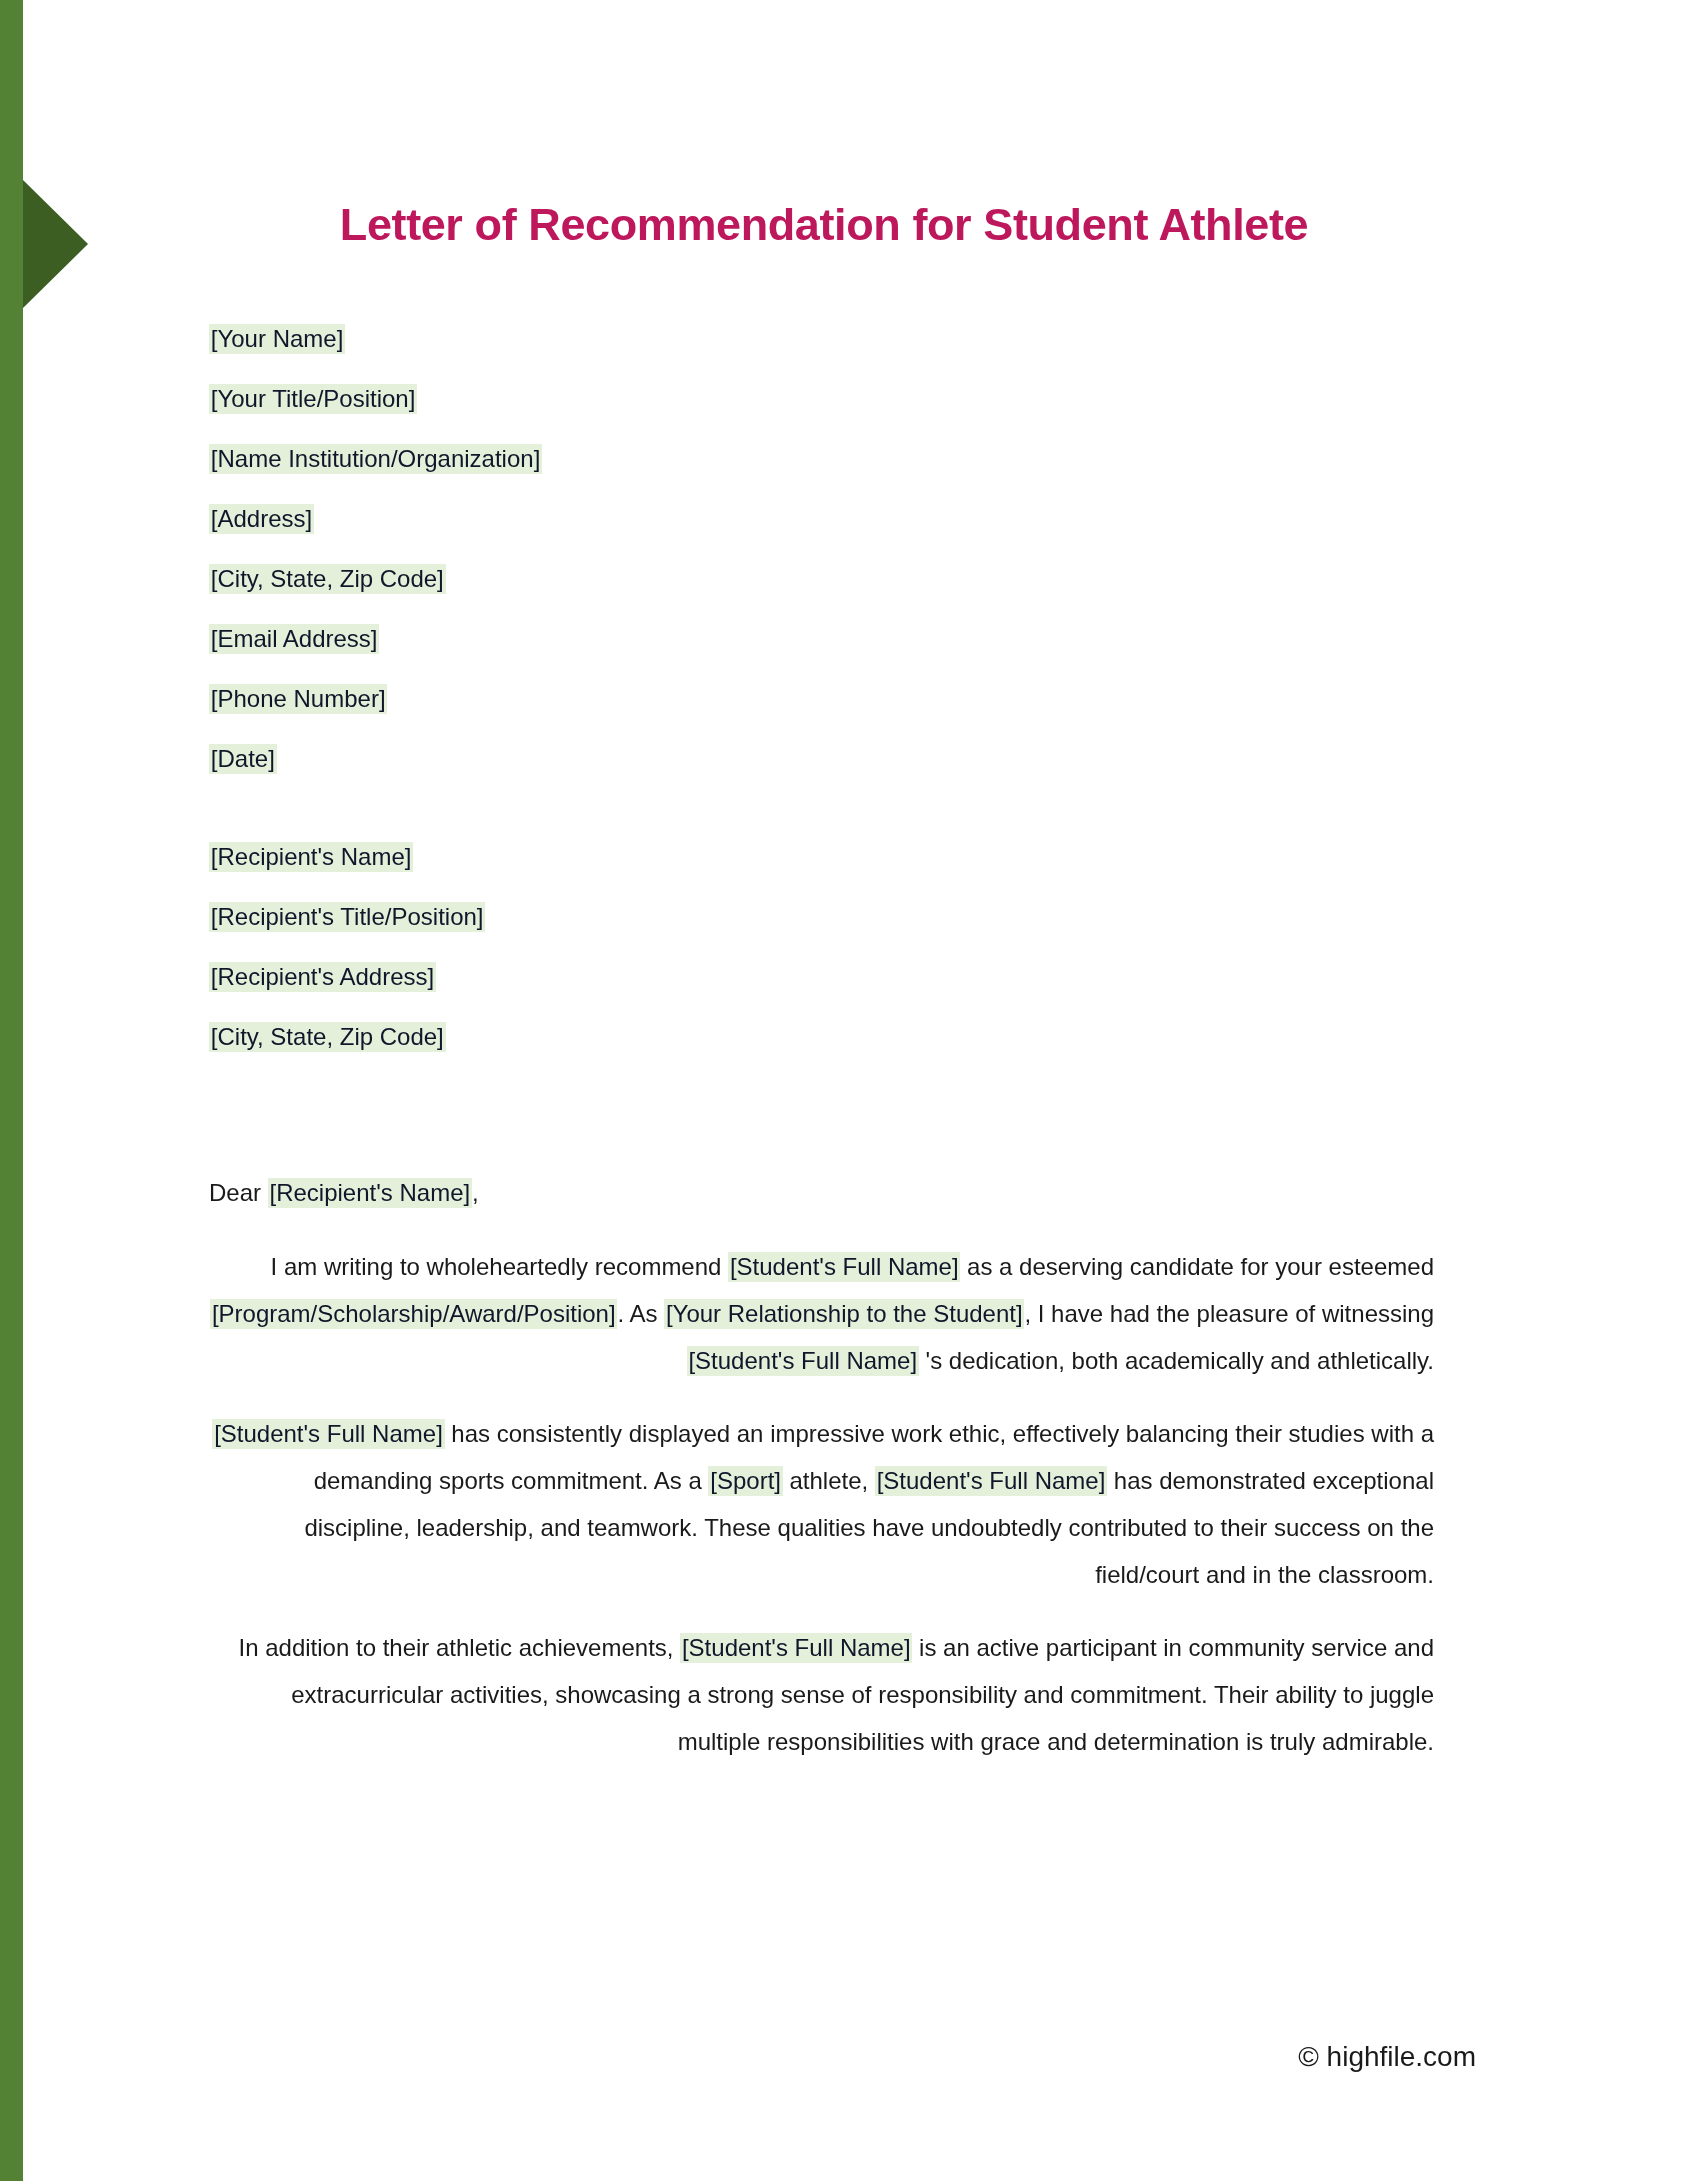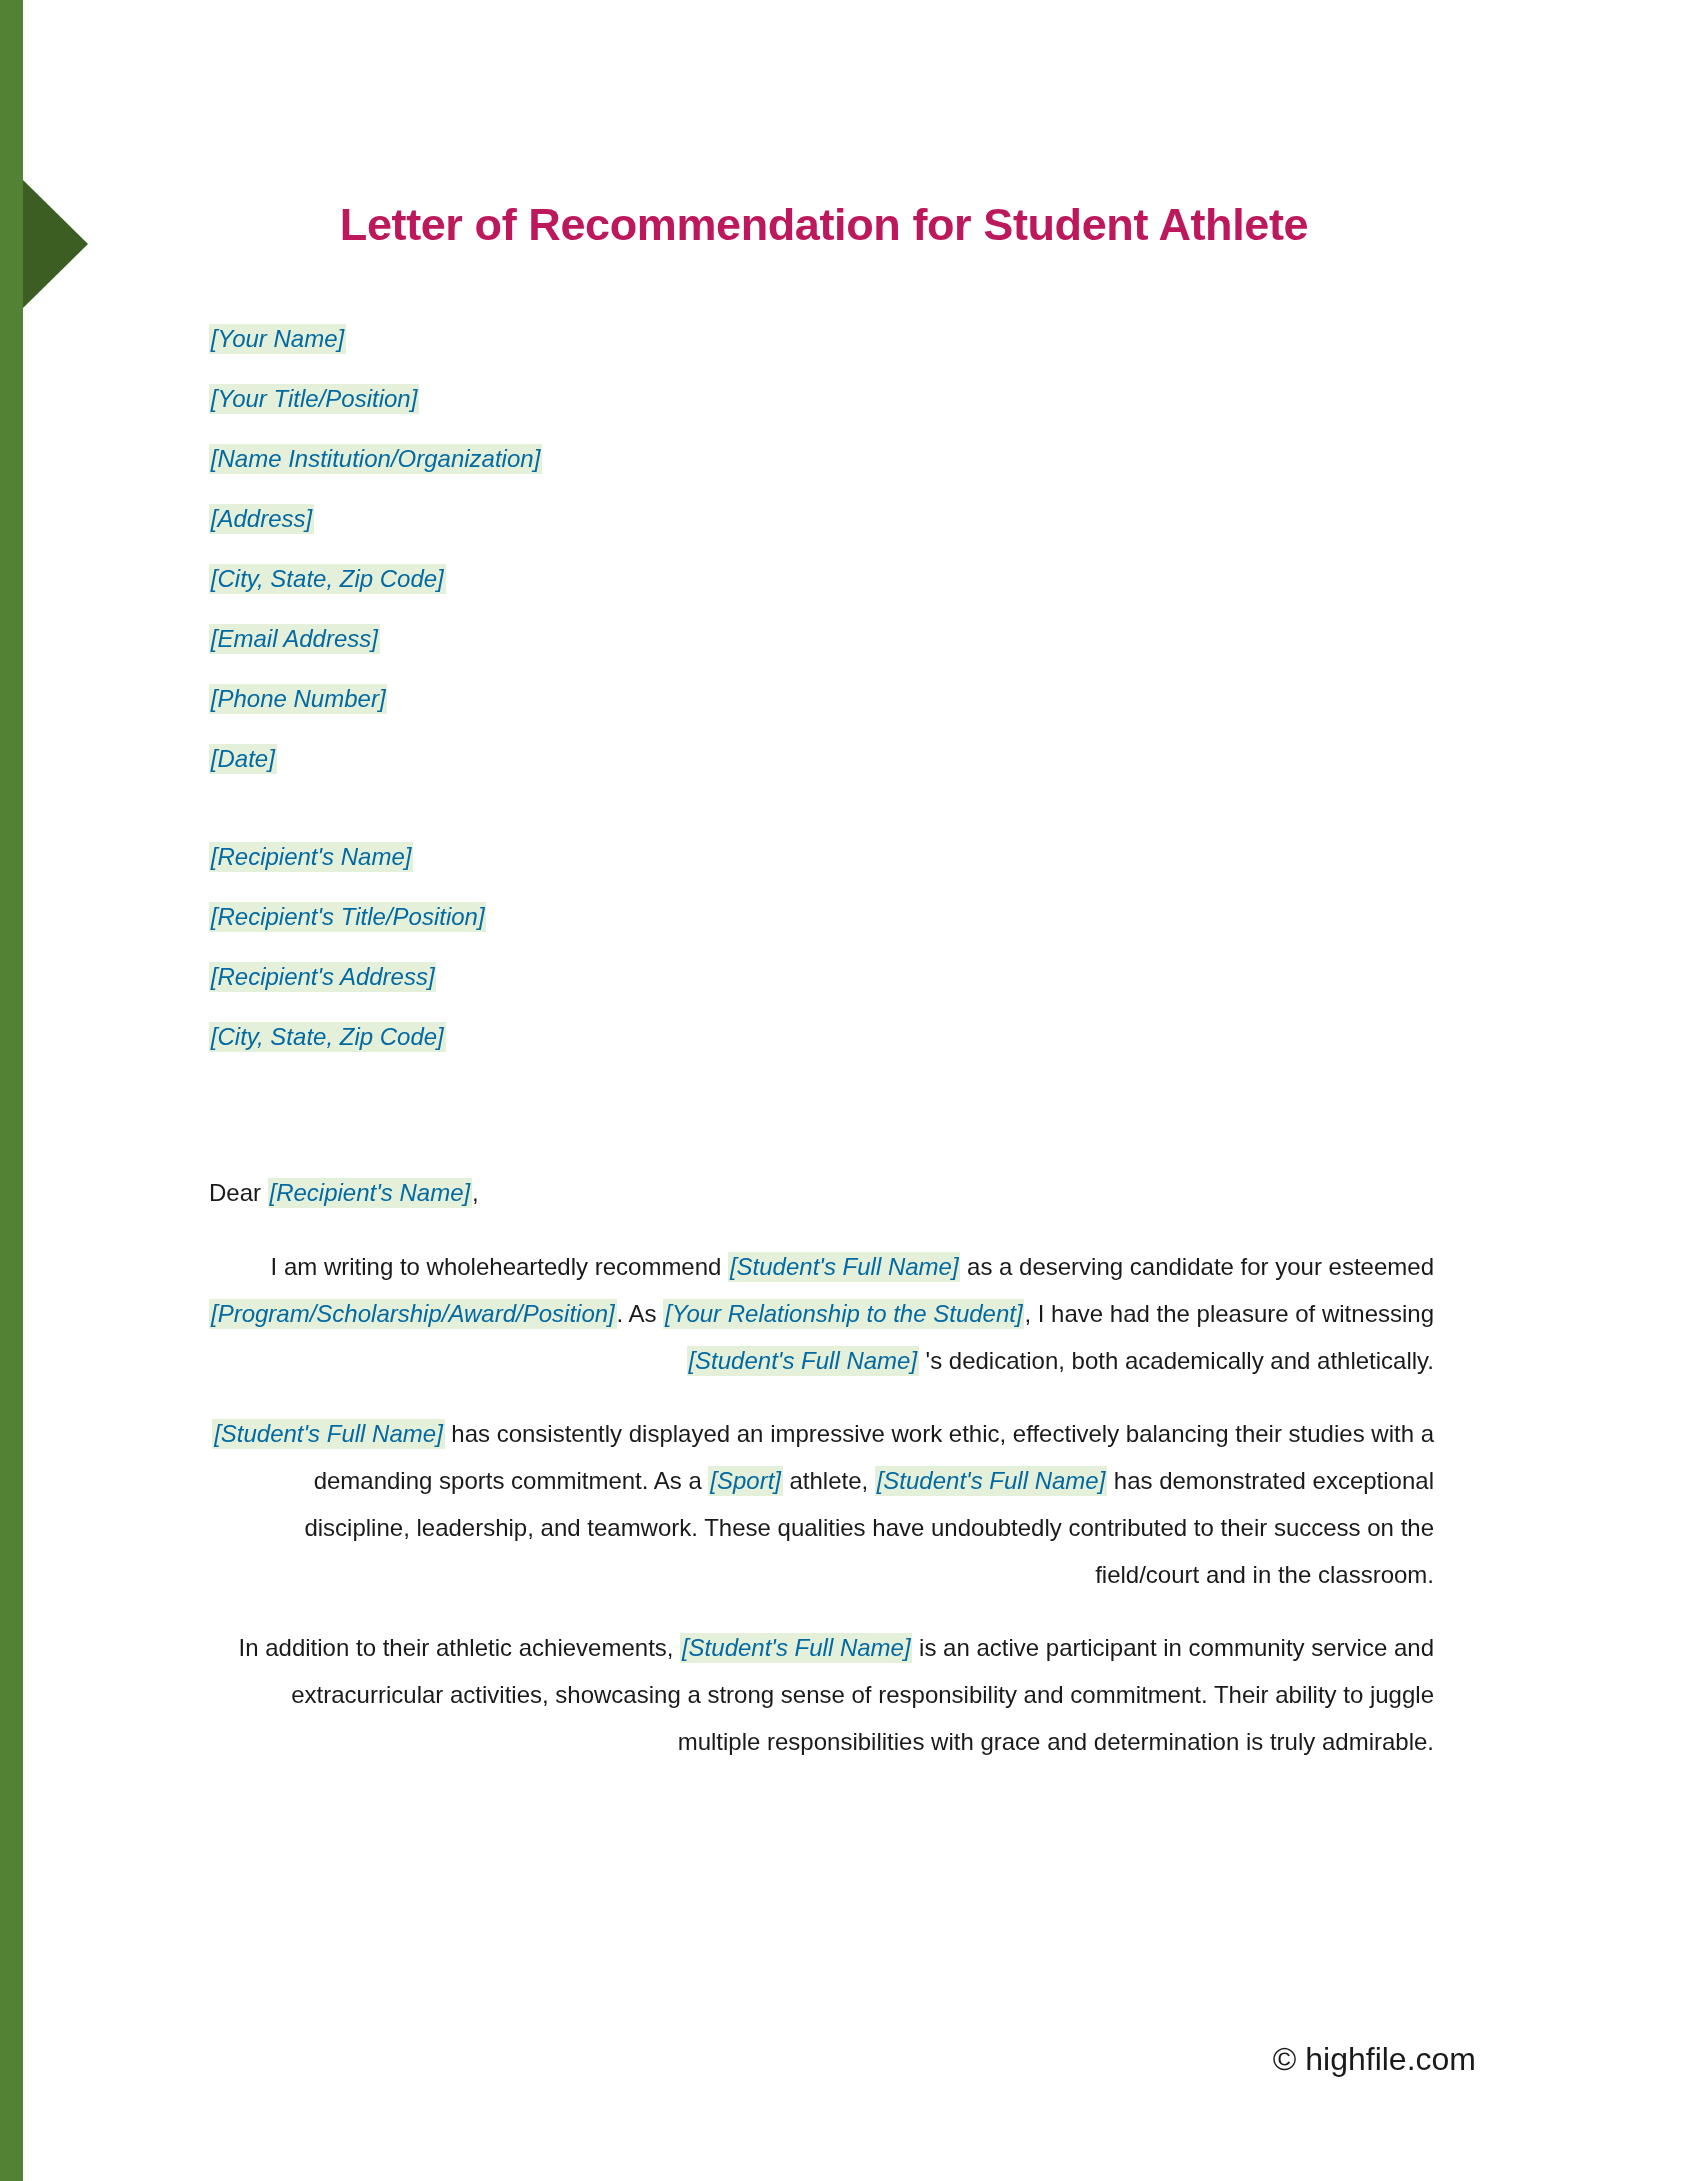--- a/index.html
+++ b/index.html
@@ -65,24 +65,23 @@
   }
   .line {
     font-family: "Liberation Sans", sans-serif;
     font-size: 24px;
     color: #1a1a1a;
     line-height: 60px;
     white-space: nowrap;
   }
   .ph {
     background: #E5F0DB;
-    color: #0369a1;
+    color: #0f172a;
     padding: 0.9px 1.8px 1.8px 1.8px;
     box-decoration-break: clone;
-    font-style: italic;
     -webkit-box-decoration-break: clone;
   }
   .para {
     font-family: "Liberation Sans", sans-serif;
     font-size: 24px;
     color: #1a1a1a;
     line-height: 47px;
     margin: 0 0 26px 0;
     width: 1225px;
     text-align: right;
@@ -92,21 +91,21 @@
     font-size: 24px;
     color: #1a1a1a;
     line-height: 47px;
     margin: 0 0 27px 0;
   }
   .footer {
     position: absolute;
     right: 209px;
     top: 2041px;
     font-family: "Liberation Sans", sans-serif;
-    font-size: 32px;
+    font-size: 28px;
     color: #1a1a1a;
     text-align: center;
   }
 </style>
 </head>
 <body>
 
 <div class="page">
 
   <div class="left-band"></div>

